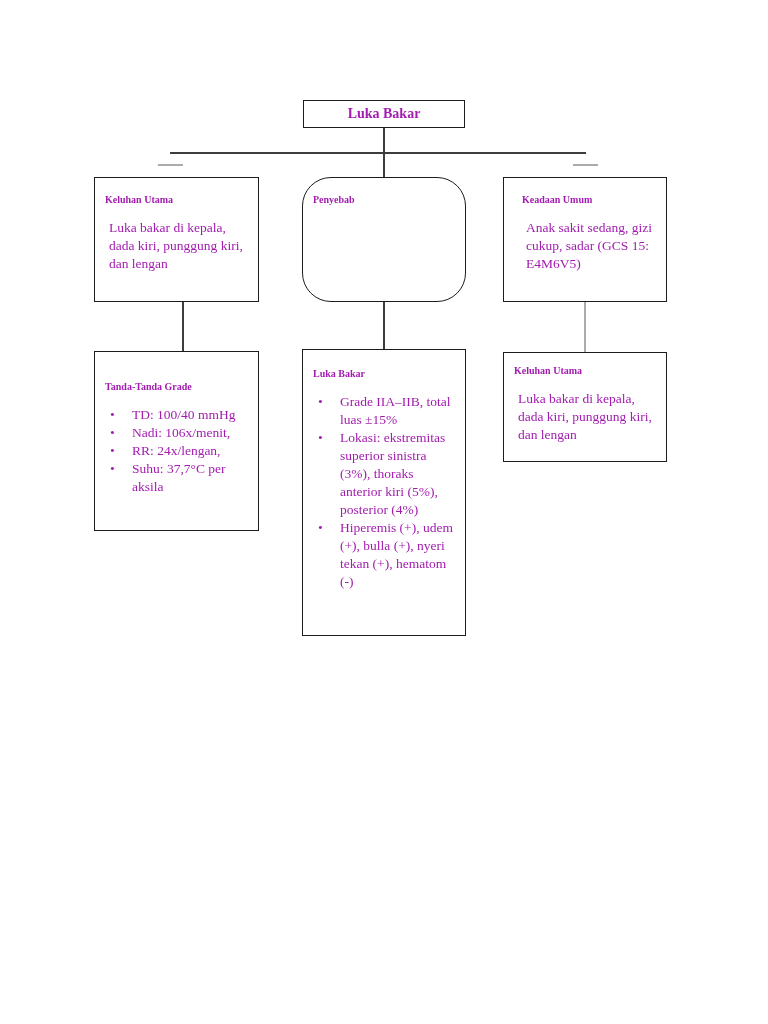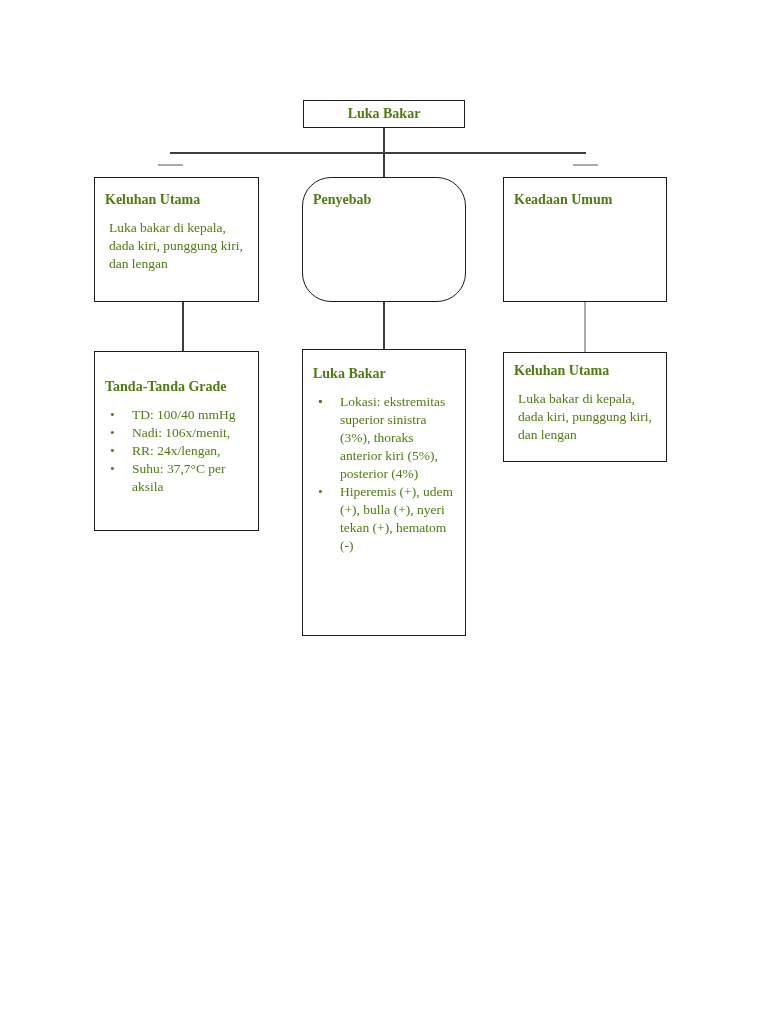--- a/index.html
+++ b/index.html
@@ -6,56 +6,56 @@
     margin: 0;
     padding: 0;
     background: #ffffff;
   }
   #canvas {
     position: relative;
     width: 768px;
     height: 1024px;
     background: #ffffff;
     font-family: "Liberation Serif", "DejaVu Serif", serif;
-    color: #4d7c0f;
+    color: #a21caf;
     overflow: hidden;
   }
   .node {
     position: absolute;
     background: #ffffff;
     border: 1.4px solid #1c1c1c;
     box-sizing: border-box;
   }
   .root-node {
     left: 303px; top: 100px; width: 162px; height: 28px;
     border-width: 1.6px;
     display: flex; align-items: center; justify-content: center;
   }
   .root-title {
     font-weight: bold;
     font-size: 14px;
   }
   .box-title {
     font-weight: bold;
-    font-size: 14px;
+    font-size: 10px;
     margin: 0 0 10px 0;
     line-height: 18px;
   }
   .box-body {
     font-size: 13.5px;
     line-height: 18px;
     margin: 4px;
   }
   .node-inner {
     padding: 0 10px 0 10px;
   }
   
   #box-keluhan-utama   { left: 94px;  top: 177px; width: 165px; height: 125px; }
   #box-penyebab        { left: 302px; top: 177px; width: 164px; height: 125px; border-radius: 29px; }
-  #box-keadaan-umum    { left: 503px; top: 177px; width: 164px; height: 125px; }
+  #box-keadaan-umum    { left: 503px; top: 177px; width: 164px; height: 125px; padding-left: 8px; }
   #box-keluhan-utama .node-inner,
   #box-penyebab .node-inner,
   #box-keadaan-umum .node-inner { padding-top: 13px; }
   
   #box-tanda-vital     { left: 94px;  top: 351px; width: 165px; height: 180px; }
   #box-luka-detail     { left: 302px; top: 349px; width: 164px; height: 287px; }
   #box-keluhan-utama-2 { left: 503px; top: 352px; width: 164px; height: 110px; }
   #box-tanda-vital .node-inner     { padding-top: 26px; }
   #box-luka-detail .node-inner     { padding-top: 15px; }
   #box-keluhan-utama-2 .node-inner { padding-top: 9px; }
@@ -115,40 +115,41 @@
 
   <div class="node" id="box-penyebab">
     <div class="node-inner">
       <p class="box-title">Penyebab</p>
     </div>
   </div>
 
   <div class="node" id="box-keadaan-umum">
     <div class="node-inner">
       <p class="box-title">Keadaan Umum</p>
+      <p class="box-body">Anak sakit sedang, gizi cukup, sadar (GCS 15: E4M6V5)</p>
     </div>
   </div>
 
   <div class="node" id="box-tanda-vital">
     <div class="node-inner">
       <p class="box-title">Tanda-Tanda Grade</p>
       <ul class="bullets">
           <li><span class="bullet">•</span><span>TD: 100/40 mmHg</span></li>
           <li><span class="bullet">•</span><span>Nadi: 106x/menit,</span></li>
           <li><span class="bullet">•</span><span>RR: 24x/lengan,</span></li>
           <li><span class="bullet">•</span><span>Suhu: 37,7°C per aksila</span></li>
         </ul>
     </div>
   </div>
 
   <div class="node" id="box-luka-detail">
     <div class="node-inner">
       <p class="box-title">Luka Bakar</p>
       <ul class="bullets">
-          <li><span class="bullet">•</span></li>
+          <li><span class="bullet">•</span><span>Grade IIA–IIB, total luas ±15%</span></li>
           <li><span class="bullet">•</span><span>Lokasi: ekstremitas superior sinistra (3%), thoraks anterior kiri (5%), posterior (4%)</span></li>
           <li><span class="bullet">•</span><span>Hiperemis (+), udem (+), bulla (+), nyeri tekan (+), hematom (-)</span></li>
         </ul>
     </div>
   </div>
 
   <div class="node" id="box-keluhan-utama-2">
     <div class="node-inner">
       <p class="box-title">Keluhan Utama</p>
       <p class="box-body">Luka bakar di kepala, dada kiri, punggung kiri, dan lengan</p>

